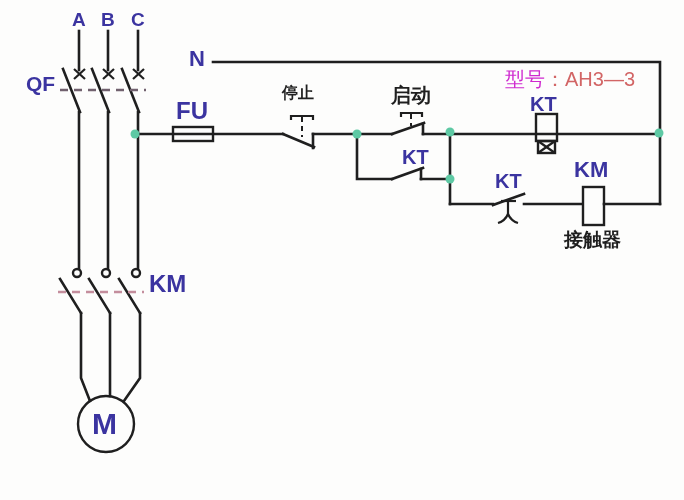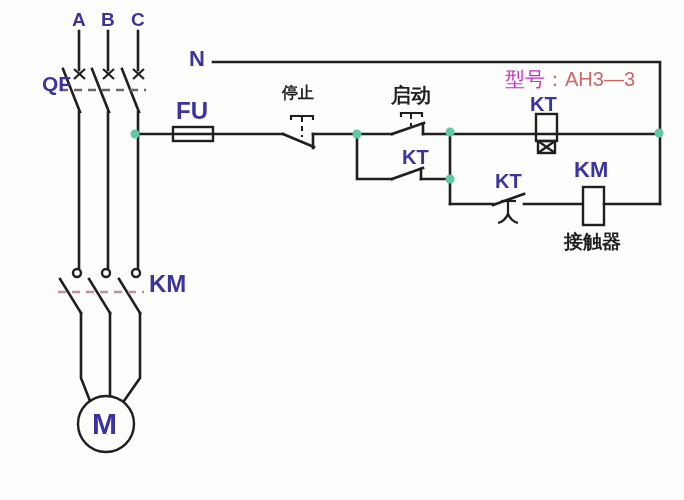--- a/index.html
+++ b/index.html
@@ -139,30 +139,30 @@
     <circle class="dot" cx="135" cy="134" r="4.5"></circle>
     <circle class="dot" cx="357" cy="134" r="4.5"></circle>
     <circle class="dot" cx="450" cy="132" r="4.5"></circle>
     <circle class="dot" cx="450" cy="179" r="4.5"></circle>
     <circle class="dot" cx="659" cy="133" r="4.5"></circle>
   </svg>
 
   <span class="lbl" style="left:72px;top:10px;font-size:19px;">A</span>
   <span class="lbl" style="left:101px;top:10px;font-size:19px;">B</span>
   <span class="lbl" style="left:131px;top:10px;font-size:19px;">C</span>
-  <span class="lbl" style="left:26px;top:73px;font-size:21px;margin-left:16px;">QF</span>
+  <span class="lbl" style="left:26px;top:73px;font-size:21px;">QF</span>
   <span class="lbl" style="left:189px;top:48px;font-size:22px;">N</span>
   <span class="lbl" style="left:176px;top:99px;font-size:24px;text-align:center;">FU</span>
   <span class="blk" style="left:282px;top:85px;font-size:16px;">停止</span>
   <span class="blk" style="left:391px;top:85px;font-size:20px;">启动</span>
   <span class="lbl" style="left:402px;top:147px;font-size:20px;">KT</span>
   <span class="lbl" style="left:530px;top:94px;font-size:20px;">KT</span>
   <span class="lbl" style="left:495px;top:171px;font-size:20px;">KT</span>
   <span class="lbl" style="left:574px;top:159px;font-size:22px;">KM</span>
-  <span class="blk" style="left:564px;top:232px;font-size:19px;">接触器</span>
+  <span class="blk" style="left:564px;top:232px;font-size:19px;font-family:Liberation Mono, monospace;">接触器</span>
   <span class="lbl" style="left:149px;top:272px;font-size:24px;">KM</span>
   <span class="lbl" style="left:92px;top:409px;font-size:30px;">M</span>
 
   <span class="model">
     <span class="m1">型号</span><span class="m2">：AH3—3</span>
   </span>
 
 
 </div>
 

